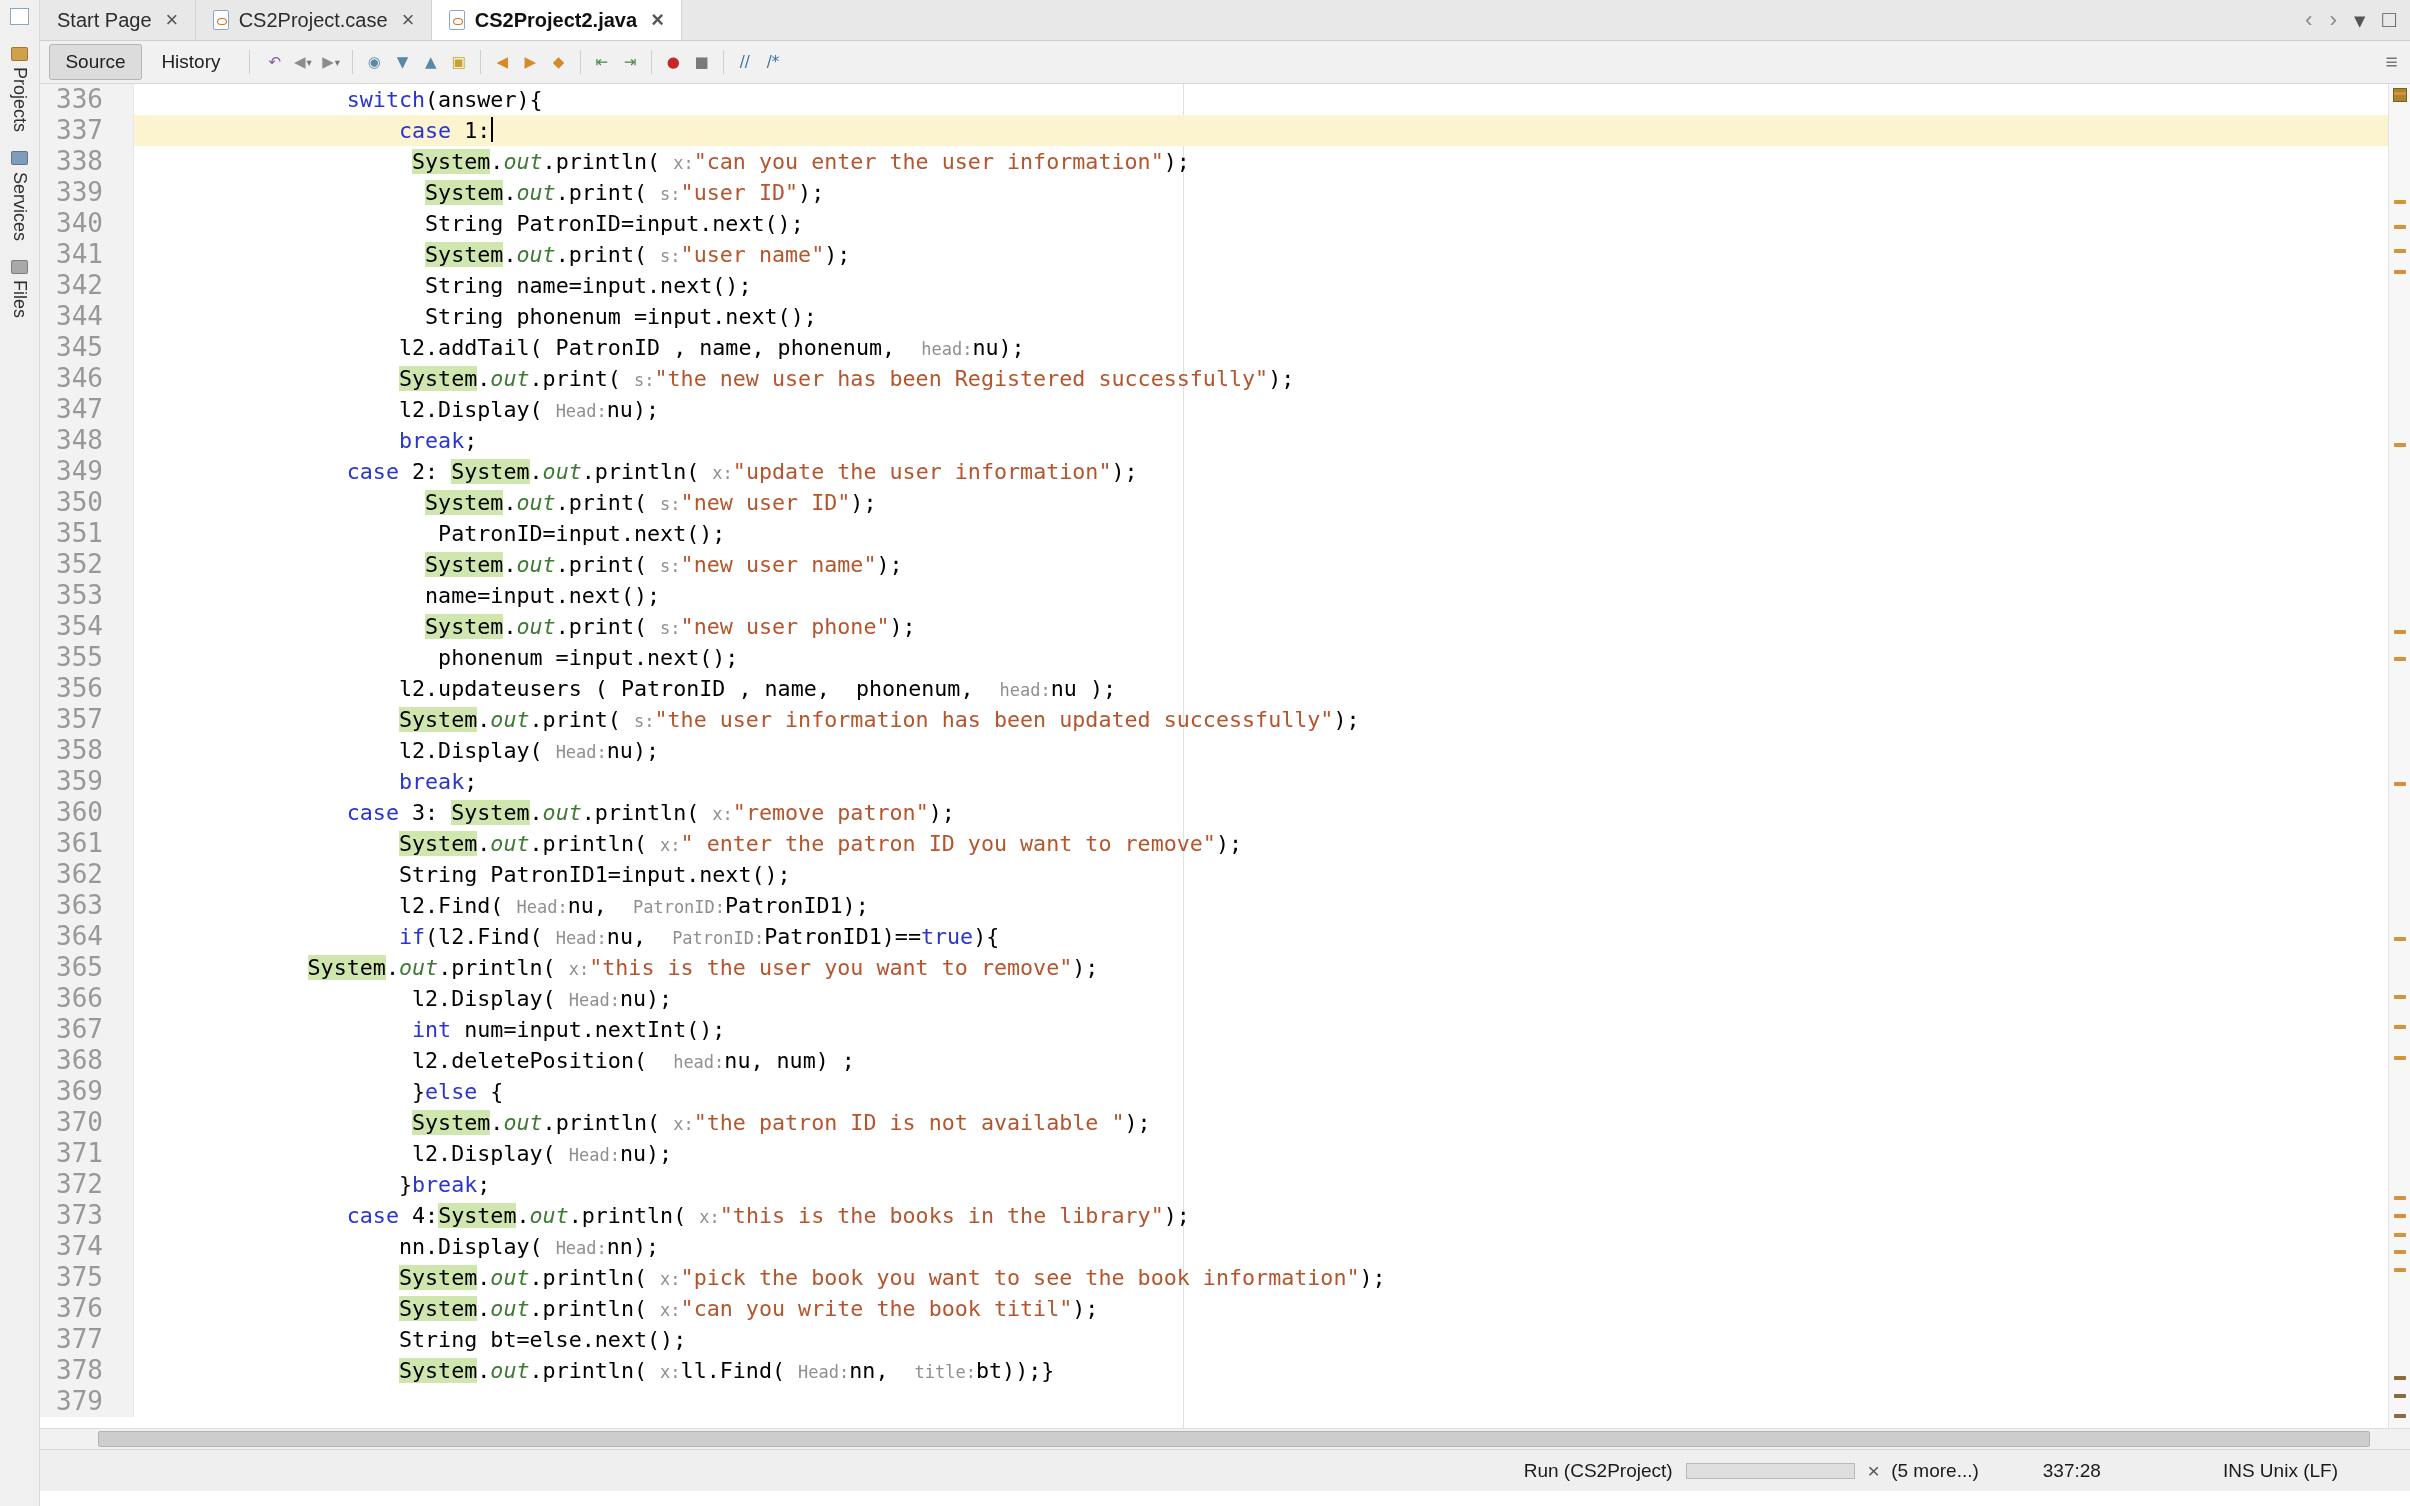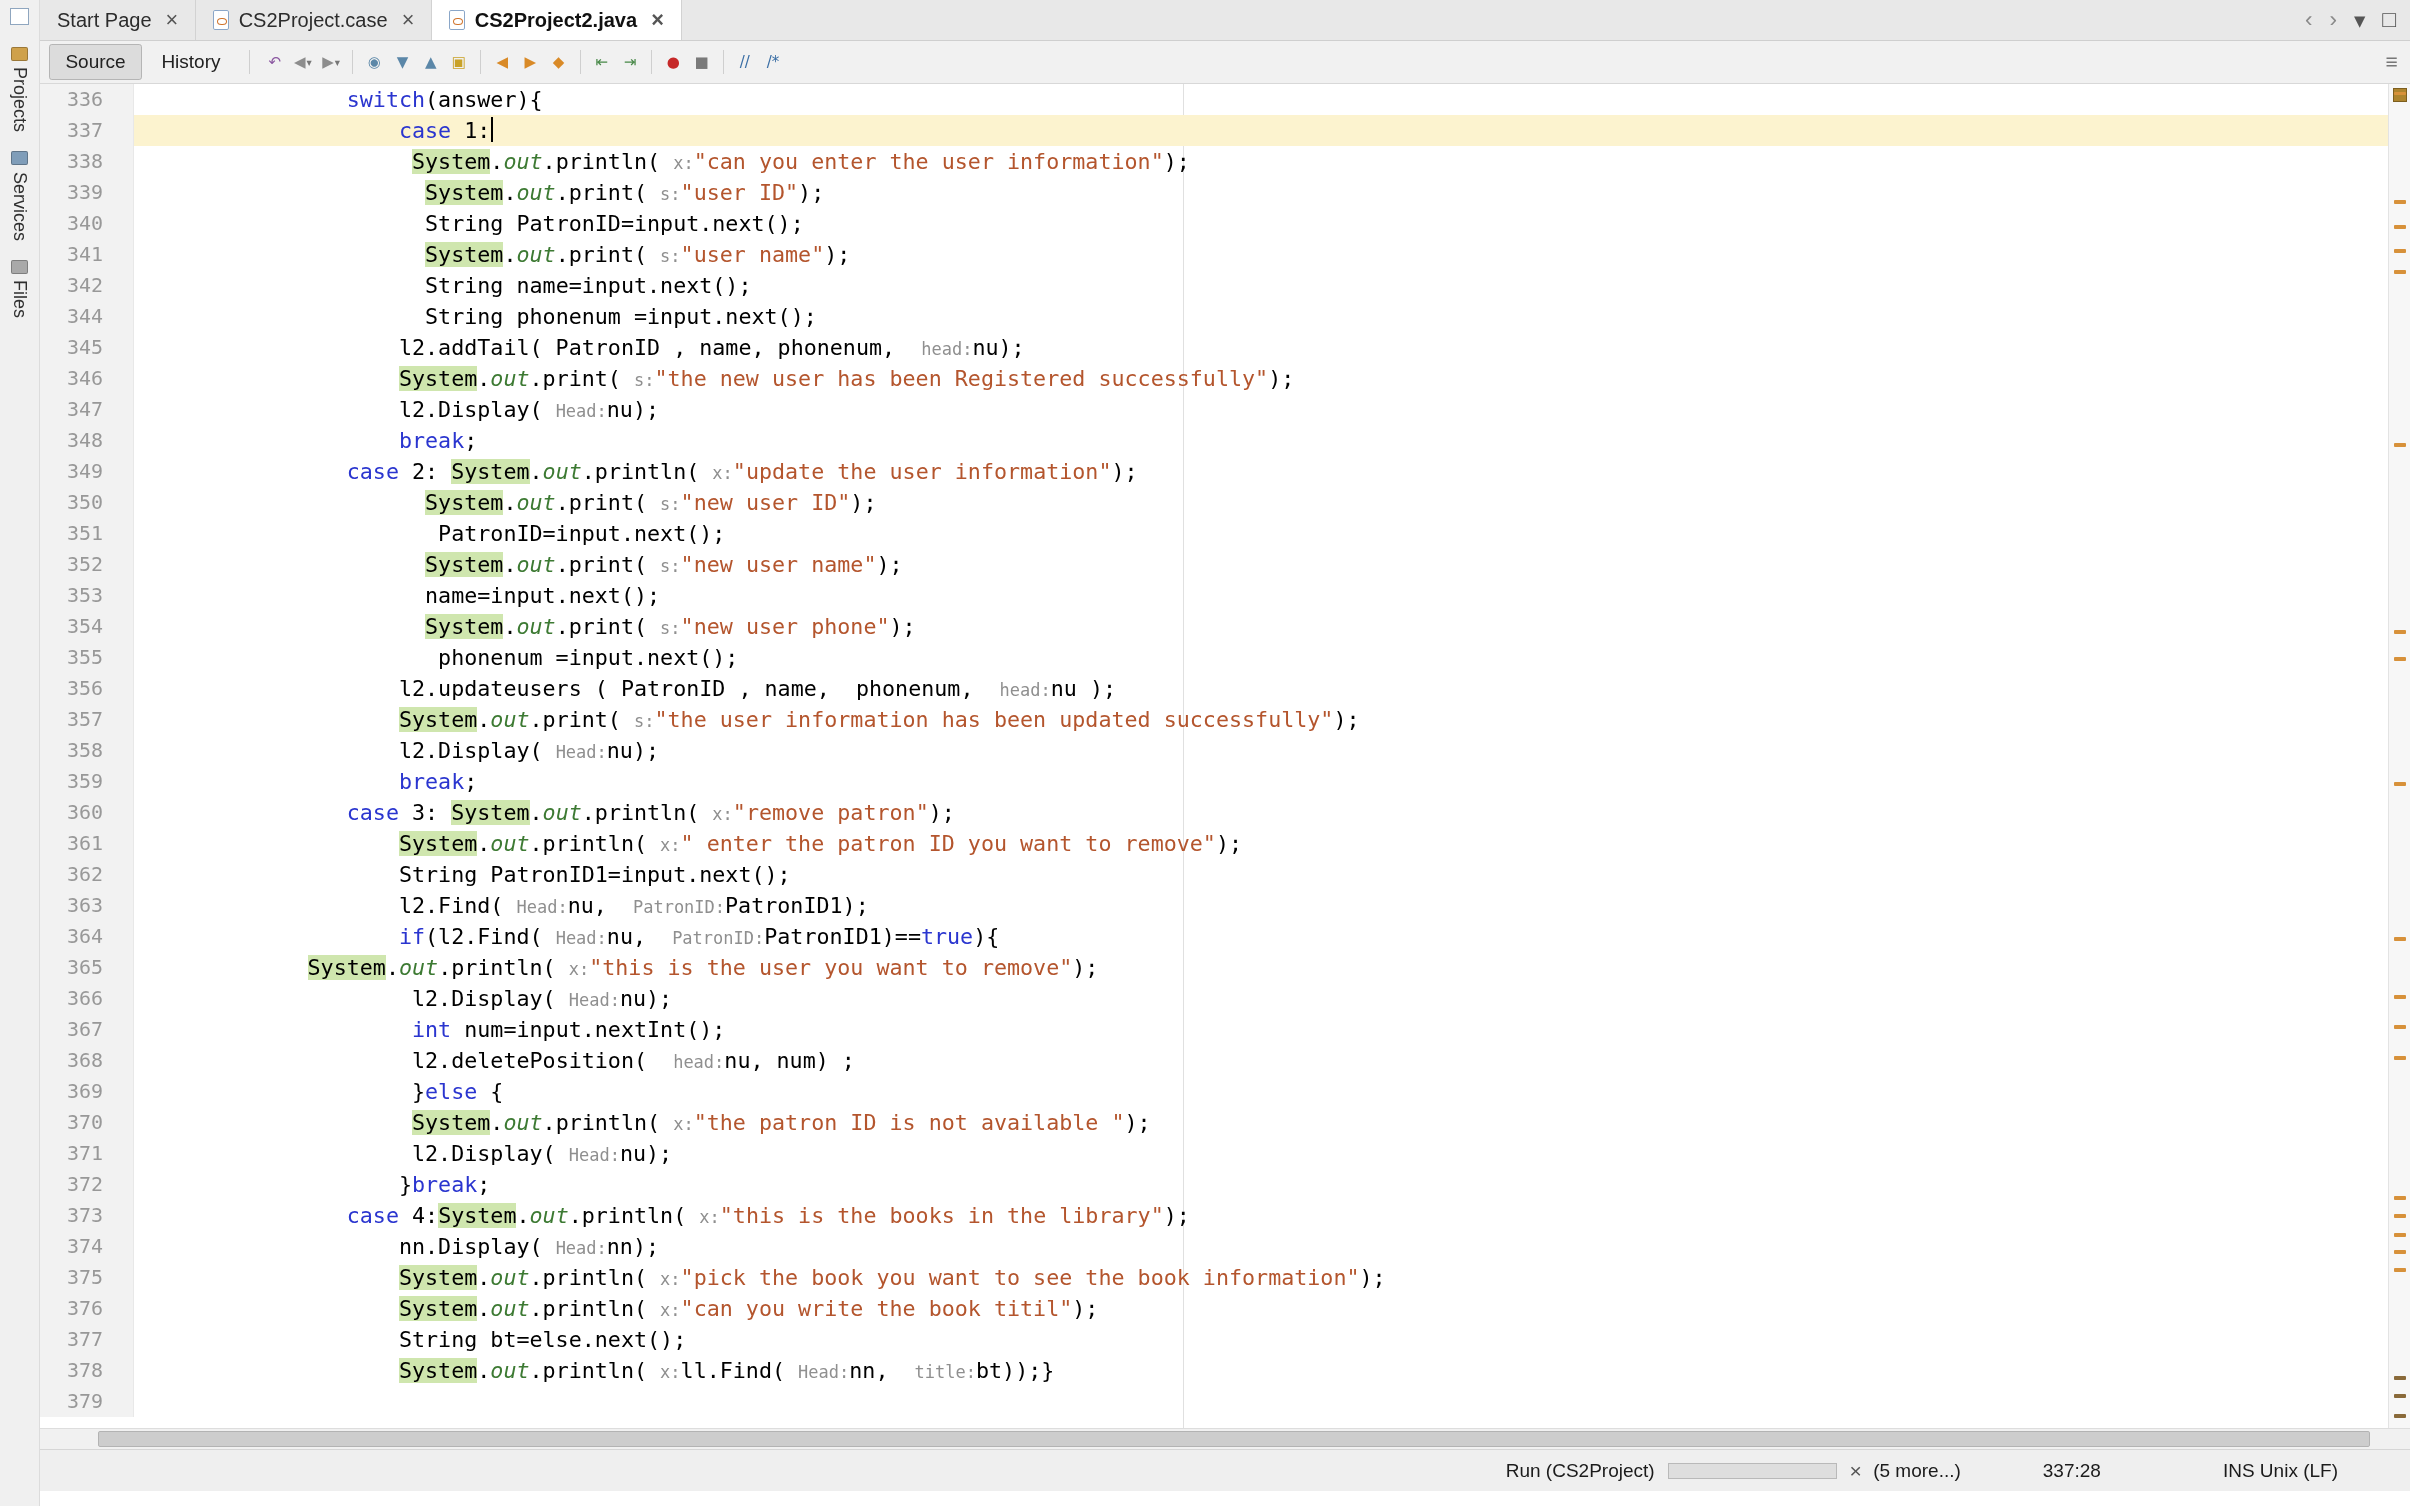--- a/index.html
+++ b/index.html
@@ -49,21 +49,21 @@
   .tb-overflow { margin-left:auto; color:#777; font-size:21px; cursor:pointer; padding-right:3.8px; }
 
   
   .editor-zone { height:1344px; display:flex; min-height:0; }
   .editor { flex:1; background:#fff; font-family:"DejaVu Sans Mono", monospace;
             font-size:21.7px; line-height:31px; overflow:hidden; position:relative; }
   .guide { position:absolute; top:0; bottom:0; left:calc(98px + 80ch); width:0.9px;
            background:#e0e0e0; }
   .row { display:flex; height:31px; white-space:pre; }
   .ln { flex:0 0 94px; width:94px; background:#f2f2f2; color:#989898; text-align:right;
-        padding-right:30px; font-size:20px; border-right:0.9px solid #e8e8e8; cursor:pointer; }
+        padding-right:30px; font-size:26px; border-right:0.9px solid #e8e8e8; cursor:pointer; }
   .code-line { flex:1; padding-left:3.8px; white-space:pre; position:relative; z-index:1; }
   .row.current .code-line { background:#fcf3cf; }
   .kw  { color:#2a35cf; }
   .str { color:#b4552d; }
   .fld { color:#3d7a33; font-style:italic; }
   .hint{ color:#8f8f8f; font-size:17px; }
   .occ { background:#cfe6ae; }
   .caret { display:inline-block; width:1.9px; height:24.5px; background:#000;
            vertical-align:-3.8px; margin-left:0.9px; }
 
@@ -79,21 +79,21 @@
             border:0.9px solid #b3b3b3; border-radius:1.9px; cursor:grab; }
 
   
   .statusbar { height:42px; background:#efefef; border-top:0.9px solid #d6d6d6;
                display:flex; align-items:center; font-size:19px; color:#1b1b1b; }
   .sb-spacer { flex:1; }
   .sb-progress { width:169px; height:16px; background:#dedede; border:0.9px solid #b9b9b9;
                  margin:0 13px 0 13px; }
   .sb-close { color:#555; font-size:21px; cursor:pointer; }
   .sb-more { margin-left:11.3px; cursor:pointer; }
-  .sb-caretpos { margin-left:82px; }
+  .sb-caretpos { margin-left:64px; }
   .sb-mode { margin-left:122px; margin-right:73px; }
 </style>
 </head>
 <body>
 
 <div class="app">
 
   <div class="left-strip">
     <div class="strip-header-icon"></div>
 

